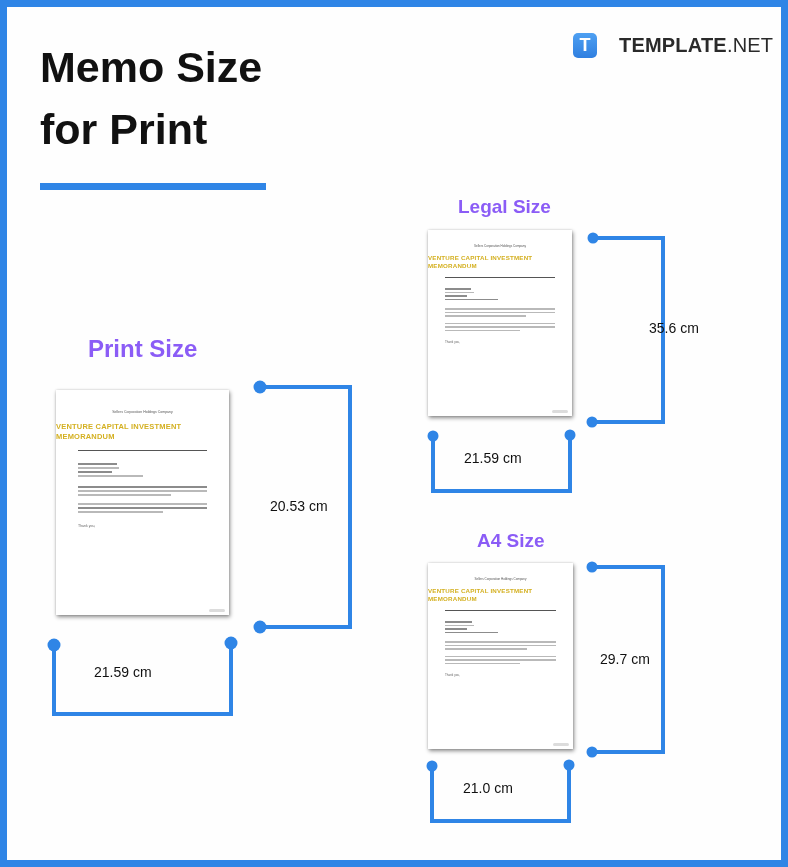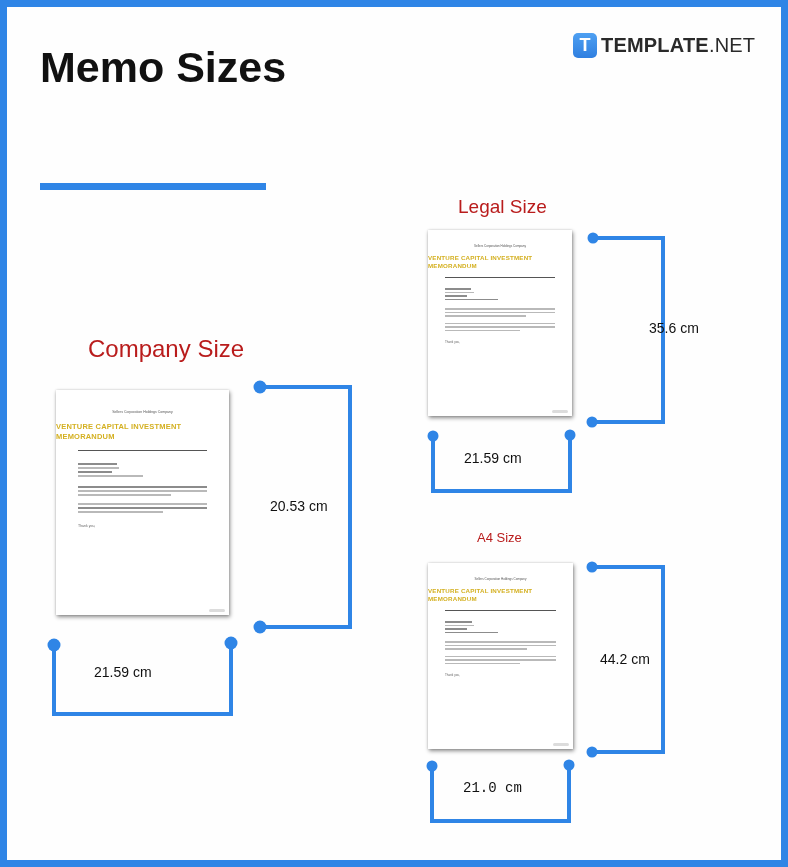--- a/index.html
+++ b/index.html
@@ -2,40 +2,41 @@
 <html><head>
 <meta charset="utf-8">
 <style>
   html,body{margin:0;padding:0;}
   body{width:788px;height:867px;position:relative;background:#ffffff;font-family:"Liberation Sans",sans-serif;overflow:hidden;}
   .frame{position:absolute;left:0;top:0;width:788px;height:867px;box-sizing:border-box;border:7px solid #2f85e6;background:#fefefe;}
   .title{position:absolute;left:40px;top:36px;font-family:"Liberation Sans",sans-serif;font-weight:bold;font-size:43px;line-height:62px;color:#111111;margin:0;}
   .title-underline{position:absolute;left:40px;top:183px;width:226px;height:7px;background:#2f85e6;}
   .logo{position:absolute;left:573px;top:32px;height:26px;display:flex;align-items:center;}
   .logo-icon{width:24px;height:25px;border-radius:5px;background:linear-gradient(180deg,#4ea0f2 0%,#2f7fe0 100%);color:#fff;font-weight:bold;font-size:18px;line-height:25px;text-align:center;}
-  .logo-text{margin-left:4px;font-size:20px;font-weight:bold;color:#2a2a2a;letter-spacing:0.2px;}
+  .logo-text{margin-left:22px;font-size:20px;font-weight:bold;color:#2a2a2a;letter-spacing:0.2px;}
   .logo-text .net{font-weight:normal;}
-  .size-label{position:absolute;font-family:"Liberation Sans",sans-serif;color:#b91c1c;white-space:nowrap;}
+  .size-label{position:absolute;font-family:"Liberation Sans",sans-serif;color:#8b5cf6;white-space:nowrap;font-weight:bold;}
   .dim-label{position:absolute;font-family:"Liberation Sans",sans-serif;font-size:14px;color:#111;white-space:nowrap;}
   .page{position:absolute;background:#fff;box-shadow:1px 2px 4px rgba(0,0,0,0.45), 0 0 2px rgba(0,0,0,0.15);overflow:hidden;}
   .page .company{text-align:center;font-size:3px;color:#555;}
   .page .memo-title{text-align:left;color:#d4b021;font-weight:bold;letter-spacing:0.2px;}
   .page .rule{background:#555;height:1px;}
   .faux{height:2px;background:#b9b9b9;margin:0 0 2px 0;}
   .faux.dark{background:#8c8c8c;}
   .watermark{position:absolute;right:4px;bottom:3px;width:16px;height:3px;background:#dcdcdc;border-radius:2px;}
   svg.brackets{position:absolute;left:0;top:0;}
 </style>
 </head>
 <body>
 
 <div class="frame"></div>
 
 <div class="title">
-  <div>Memo Sizes</div>
+  <div>Memo Size</div>
+  <div>for Print</div>
 </div>
 <div class="title-underline"></div>
 
 <div class="logo">
   <div class="logo-icon">T</div>
   <div class="logo-text"><span>TEMPLATE</span><span class="net">.NET</span></div>
 </div>
 
 <svg class="brackets" width="788" height="867">
   <g stroke="#2f85e6" stroke-width="4" fill="none" stroke-linejoin="miter">
@@ -61,21 +62,21 @@
       <circle cx="592" cy="422" r="5.5"></circle>
     <circle cx="433" cy="436" r="5.5"></circle>
       <circle cx="570" cy="435" r="5.5"></circle>
     <circle cx="592" cy="567" r="5.5"></circle>
       <circle cx="592" cy="752" r="5.5"></circle>
     <circle cx="432" cy="766" r="5.5"></circle>
       <circle cx="569" cy="765" r="5.5"></circle>
   </g>
 </svg>
 
-<div class="size-label" style="left:88px;top:335px;font-size:24px;">Company Size</div>
+<div class="size-label" style="left:88px;top:335px;font-size:24px;">Print Size</div>
 <div class="dim-label" style="left:270px;top:498px;">20.53 cm</div>
 <div class="dim-label" style="left:94px;top:664px;">21.59 cm</div>
 
 <div class="page" style="left:56px;top:390px;width:173px;height:225px;">
   <div class="company" style="margin-top:20px;font-size:3.5px;">Sellers Corporation Holdings Company</div>
   <div class="memo-title" style="margin-top:8px;font-size:7.5px;line-height:10px;">
     <div>VENTURE CAPITAL INVESTMENT</div>
     <div>MEMORANDUM</div>
   </div>
   <div class="rule" style="margin:8px 22px 0 22px;"></div>
@@ -121,23 +122,23 @@
     <div style="height:4px"></div>
     <div class="faux" style="width:100%;height:1.5px"></div>
     <div class="faux" style="width:100%;height:1.5px"></div>
     <div class="faux" style="width:68%;height:1.5px"></div>
     <div style="height:7px"></div>
     <div style="font-size:3px;color:#666;">Thank you,</div>
   </div>
   <div class="watermark"></div>
 </div>
 
-<div class="size-label" style="left:477px;top:530px;font-size:13px;">A4 Size</div>
-<div class="dim-label" style="left:600px;top:651px;">44.2 cm</div>
-<div class="dim-label" style="left:463px;top:780px;font-family:Liberation Mono, monospace;">21.0 cm</div>
+<div class="size-label" style="left:477px;top:530px;font-size:19px;">A4 Size</div>
+<div class="dim-label" style="left:600px;top:651px;">29.7 cm</div>
+<div class="dim-label" style="left:463px;top:780px;">21.0 cm</div>
 
 <div class="page" style="left:428px;top:563px;width:145px;height:186px;">
   <div class="company" style="margin-top:14px;font-size:3px;">Sellers Corporation Holdings Company</div>
   <div class="memo-title" style="margin-top:6px;font-size:6.2px;line-height:8px;">
     <div>VENTURE CAPITAL INVESTMENT</div>
     <div>MEMORANDUM</div>
   </div>
   <div class="rule" style="margin:7px 17px 0 17px;"></div>
   <div style="margin:10px 17px 0 17px;">
     <div class="faux dark" style="width:24%;height:1.5px"></div>

